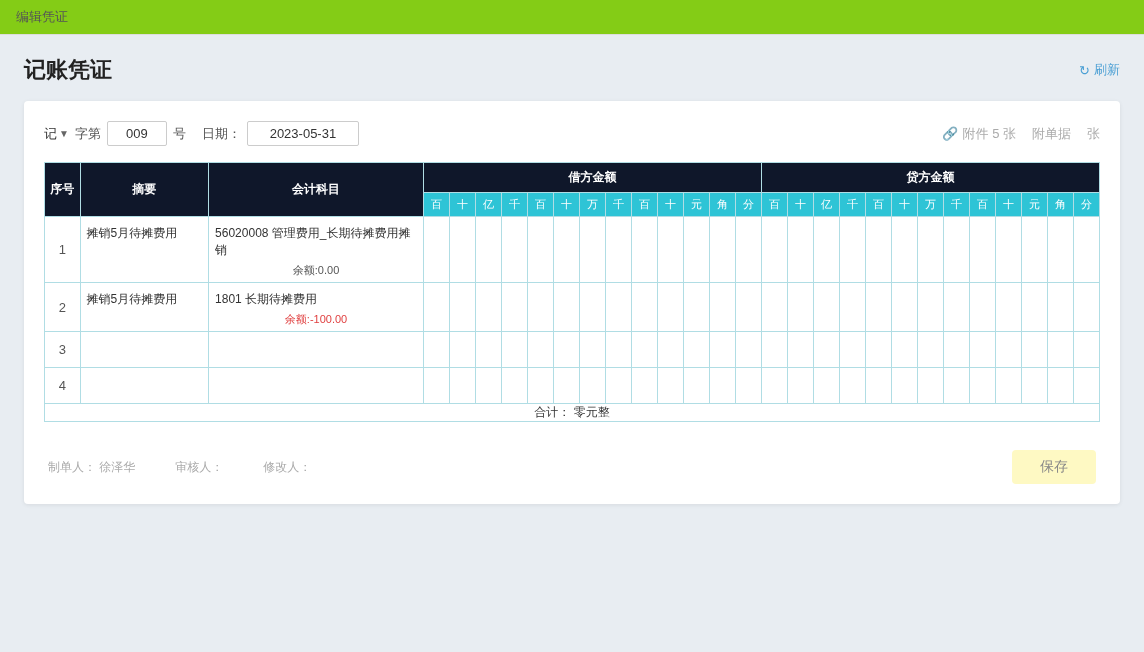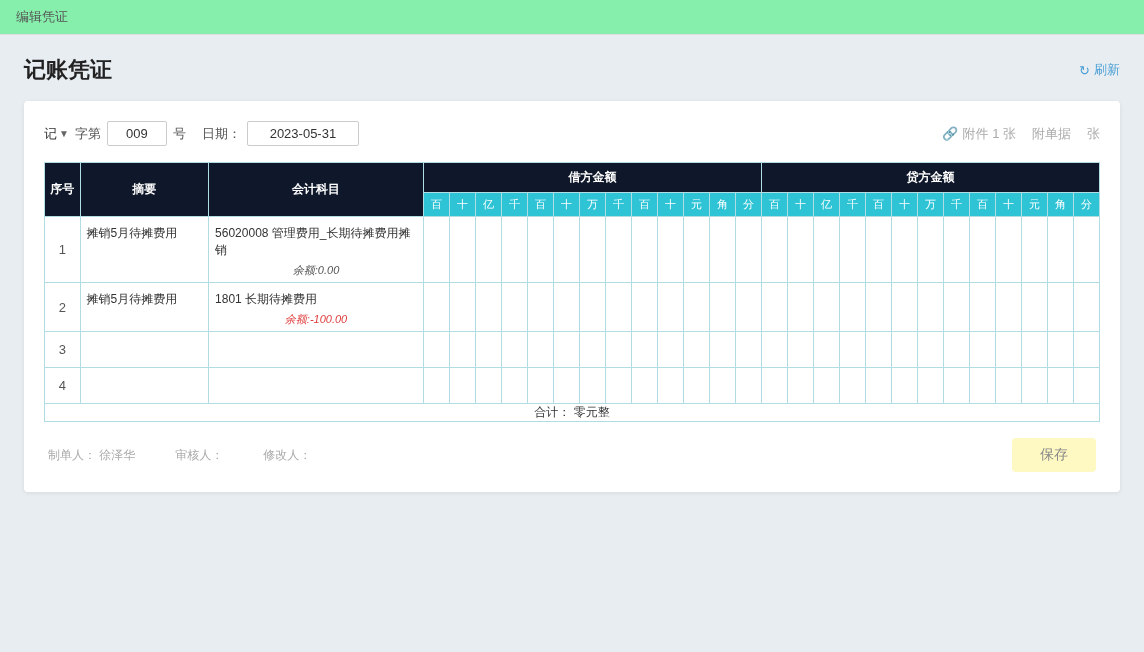--- a/index.html
+++ b/index.html
@@ -8,21 +8,21 @@
       background: #e8edf2;
       font-size: 13px;
       color: #333;
     }
     .window {
       width: 1144px;
       min-height: 652px;
       background: #e8edf2;
     }
     .title-bar {
-      background: #86efac;
+      background: #84cc16;
       padding: 8px 16px;
       border-bottom: 1px solid #ddd;
       font-size: 13px;
       color: #555;
     }
     .main-content {
       padding: 20px 24px;
     }
     .page-header {
       display: flex;
@@ -159,39 +159,38 @@
     }
     .account-text {
       font-size: 12px;
       color: #333;
       text-align: left;
     }
     .balance-text {
       font-size: 11px;
       color: #555;
       margin-top: 4px;
-      font-style: italic;
     }
     .balance-negative {
       color: #e04040;
     }
     .summary-text {
       font-size: 12px;
       color: #333;
       text-align: left;
     }
     .seq-num {
       color: #555;
       font-size: 13px;
     }
     .footer-row {
       display: flex;
       align-items: center;
       justify-content: space-between;
-      margin-top: 16px;
+      margin-top: 28px;
       padding: 0 4px;
     }
     .footer-info {
       display: flex;
       gap: 40px;
       color: #aaa;
       font-size: 12px;
     }
     .save-btn {
       background: #fef9c3;
@@ -236,21 +235,21 @@
           <input class="field-input" type="text" value="009" style="">
           <span class="field-label">号</span>
         </div>
         <div class="field-group">
           <span class="field-label">日期：</span>
           <input class="field-input date-input" type="text" value="2023-05-31" style="">
         </div>
         <div class="attachment-area">
           <span class="attachment-link">
             <span class="paperclip">🔗</span>
-            <span>附件 1 张</span>
+            <span>附件 5 张</span>
           </span>
           <span class="sheet-link">
             <span>附单据</span>
           </span>
           <span class="sheet-count">张</span>
         </div>
       </div>
 
       <table class="voucher-table">
         <thead>

